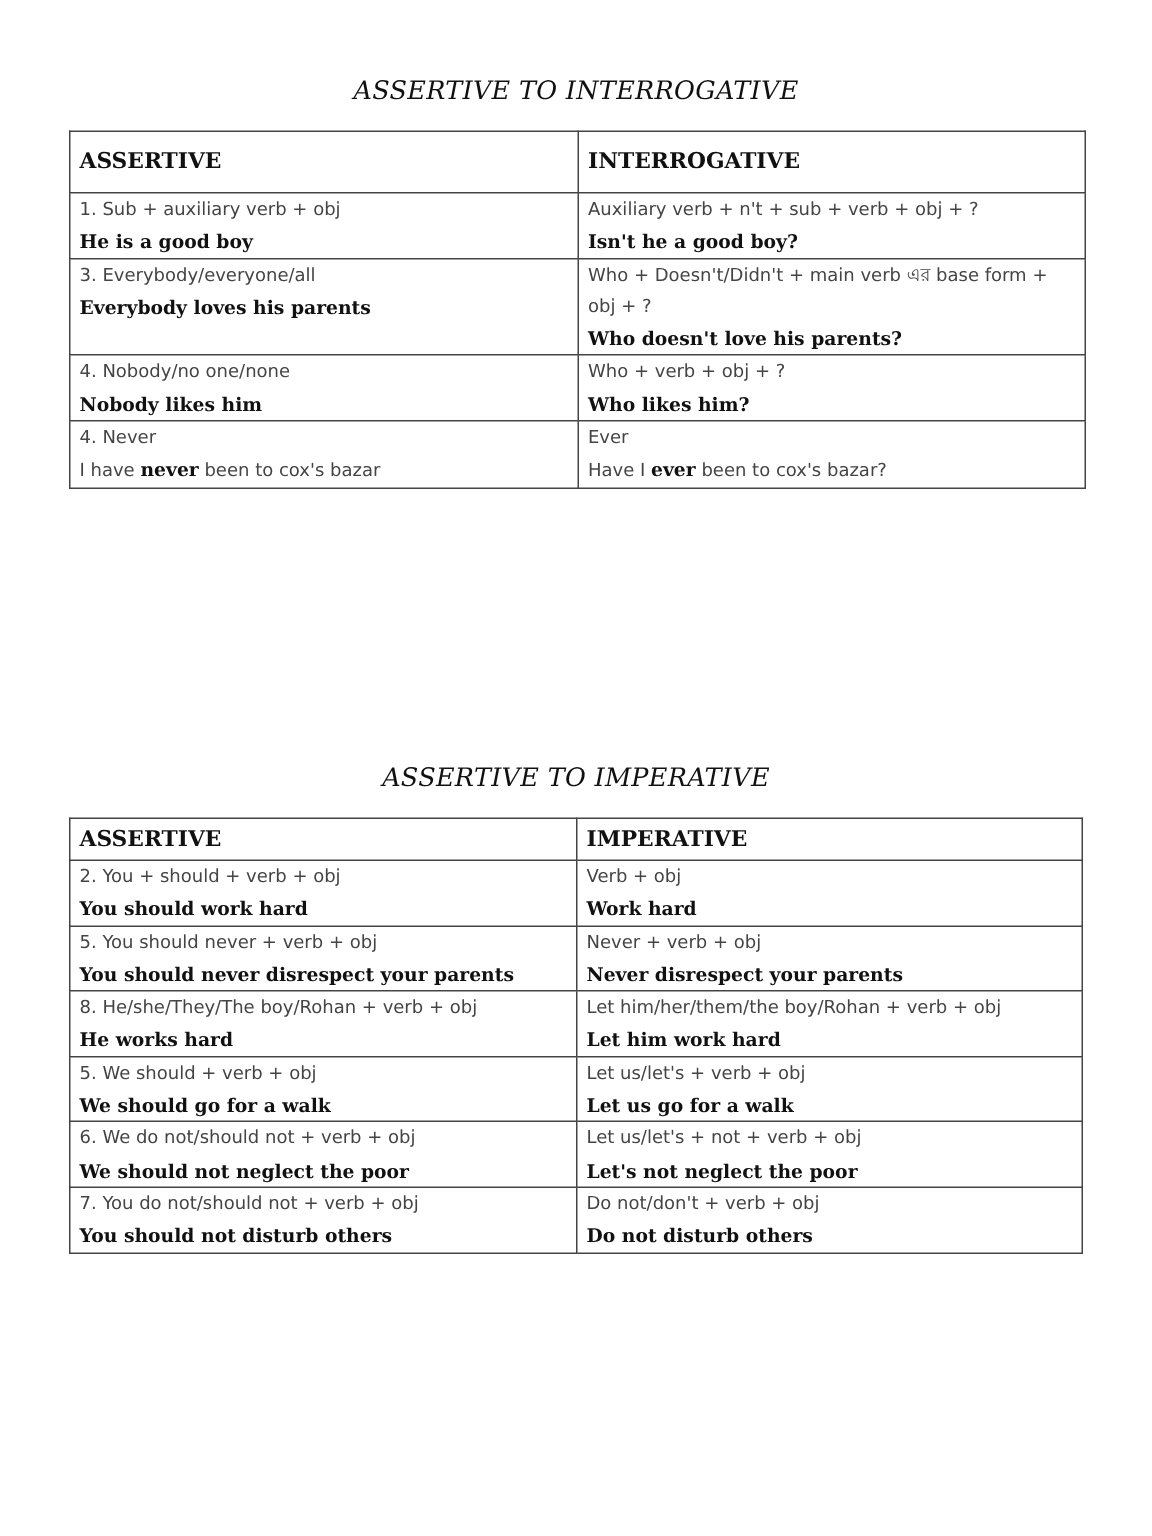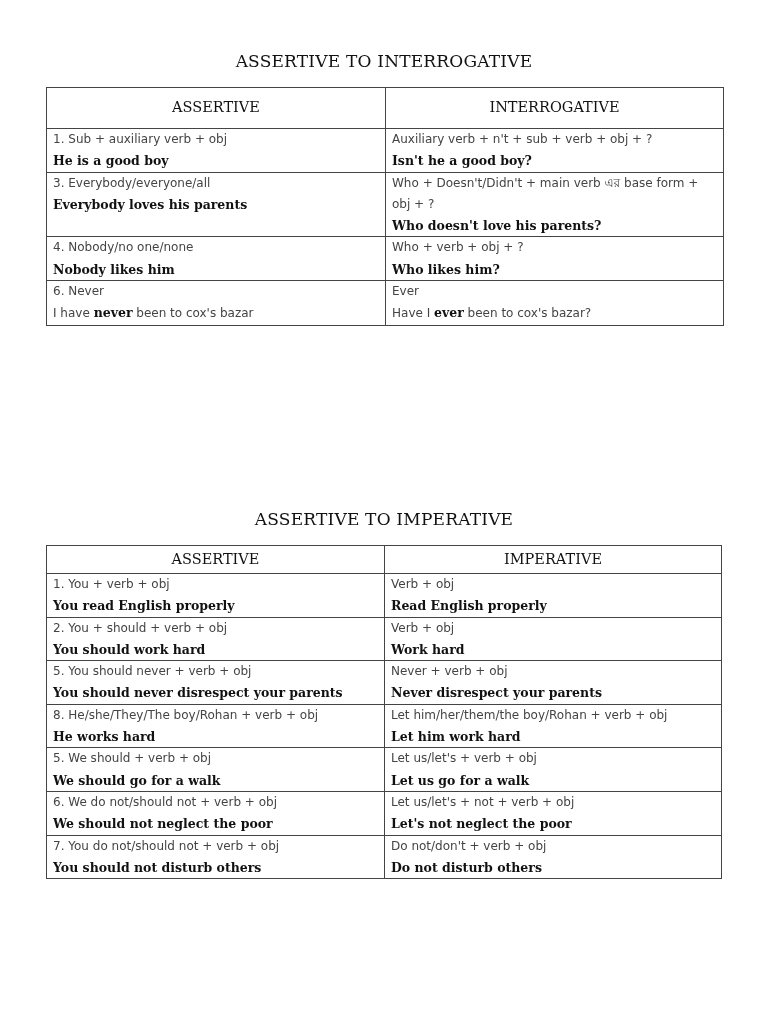--- a/index.html
+++ b/index.html
@@ -17,38 +17,38 @@
     }
     .section-title {
       position: absolute;
       left: 0;
       width: 768px;
       text-align: center;
       font-size: 17px;
       letter-spacing: 0.2px;
       color: #111;
       font-family: "DejaVu Serif", serif;
+      font-style: italic;
     }
     table.grammar {
       position: absolute;
       border-collapse: collapse;
       table-layout: fixed;
       font-size: 12.5px;
       line-height: 21.3px;
     }
     table.grammar th,
     table.grammar td {
       border: 1.3px solid #444;
       vertical-align: top;
       text-align: left;
       padding: 0 6px;
     }
     table.grammar th {
-      font-weight: normal;
-      text-align: center;
+      font-weight: bold;
       vertical-align: middle;
       font-size: 14.5px;
     }
     .rule {
       color: #444;
       font-family: "DejaVu Sans", sans-serif;
       font-size: 12px;
       display: block;
     }
     .ex {
@@ -113,21 +113,21 @@
           <span class="rule">4. Nobody/no one/none</span>
           <span class="ex bold">Nobody likes him</span>
         </td>
         <td>
           <span class="rule">Who + verb + obj + ?</span>
           <span class="ex bold">Who likes him?</span>
         </td>
       </tr>
       <tr>
         <td>
-          <span class="rule">6. Never</span>
+          <span class="rule">4. Never</span>
           <span class="ex plain"><span>I have </span><b>never</b><span> been to cox's bazar</span></span>
         </td>
         <td>
           <span class="rule">Ever</span>
           <span class="ex plain"><span>Have I </span><b>ever</b><span> been to cox's bazar?</span></span>
         </td>
       </tr>
     </tbody>
 </table>
 
@@ -140,30 +140,20 @@
     </colgroup>
   <thead>
     <tr style="height:28px;">
       <th>ASSERTIVE</th>
       <th>IMPERATIVE</th>
     </tr>
   </thead>
   <tbody>
       <tr>
         <td>
-          <span class="rule">1. You + verb + obj</span>
-          <span class="ex bold">You read English properly</span>
-        </td>
-        <td>
-          <span class="rule">Verb + obj</span>
-          <span class="ex bold">Read English properly</span>
-        </td>
-      </tr>
-      <tr>
-        <td>
           <span class="rule">2. You + should + verb + obj</span>
           <span class="ex bold">You should work hard</span>
         </td>
         <td>
           <span class="rule">Verb + obj</span>
           <span class="ex bold">Work hard</span>
         </td>
       </tr>
       <tr>
         <td>

